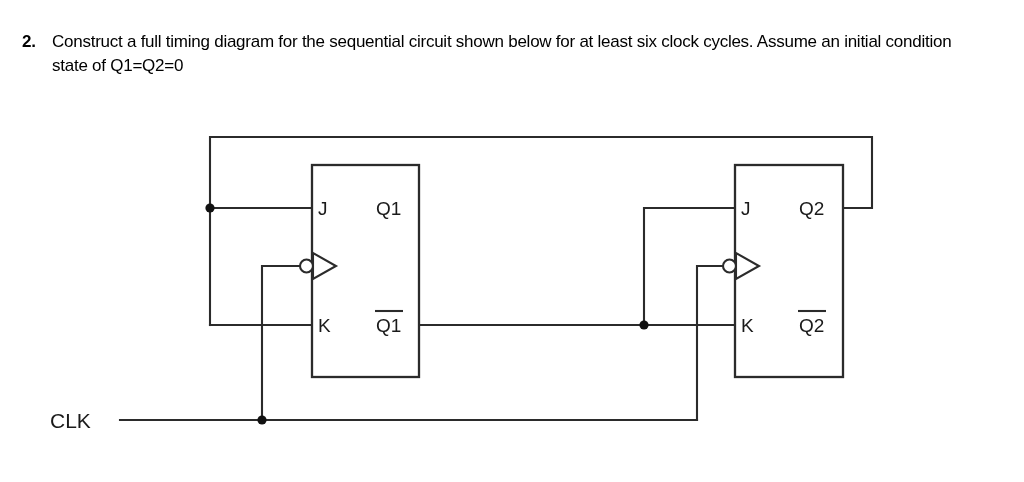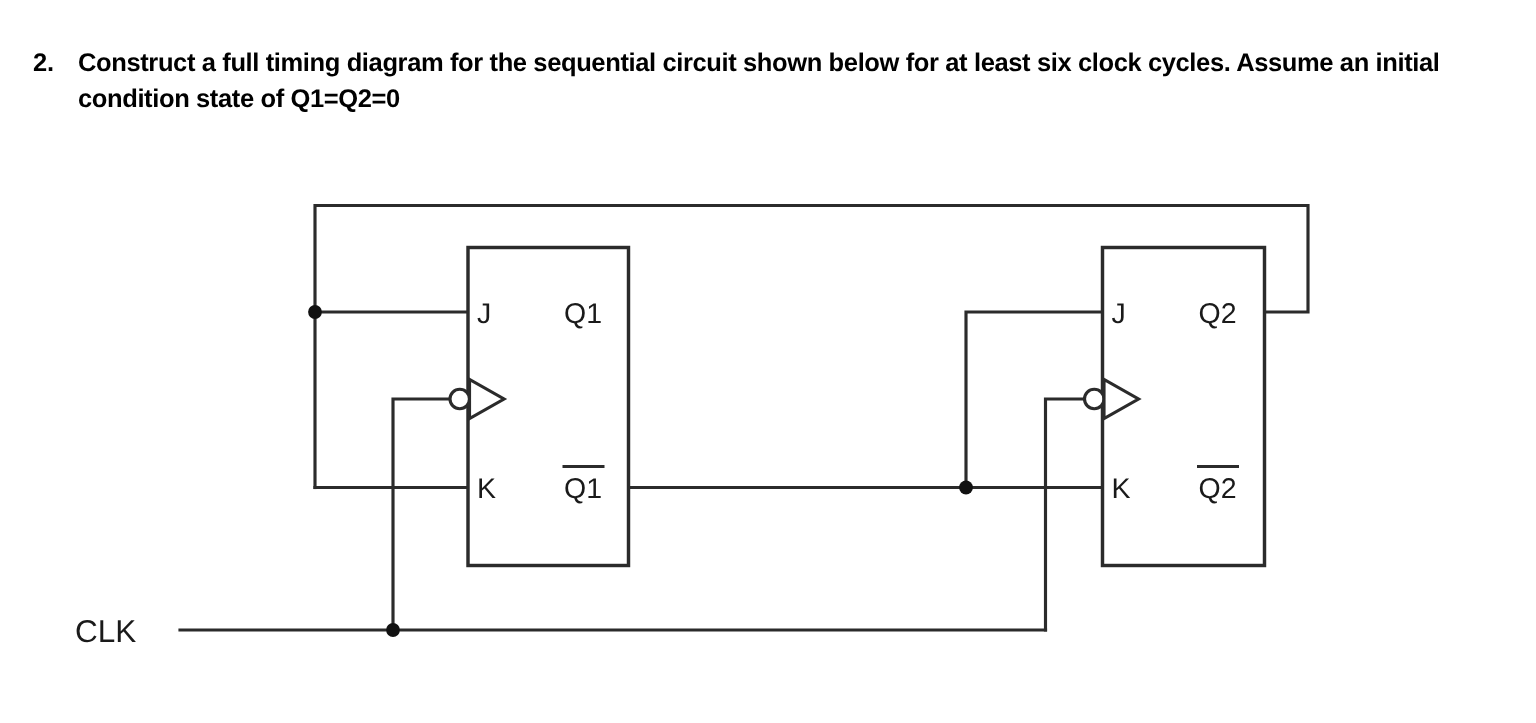--- a/index.html
+++ b/index.html
@@ -33,21 +33,21 @@
   .q-number {
     font-size: 17px;
     font-weight: bold;
     line-height: 23px;
     width: 30px;
     flex: 0 0 30px;
     letter-spacing: -0.2px;
   }
   .q-text {
     font-size: 17px;
-    font-weight: bold;
+    font-weight: normal;
     line-height: 23.5px;
     letter-spacing: -0.25px;
     width: 935px;
   }
   
   #circuit {
     position: absolute;
     left: 0;
     top: 0;
     width: 1024px;

